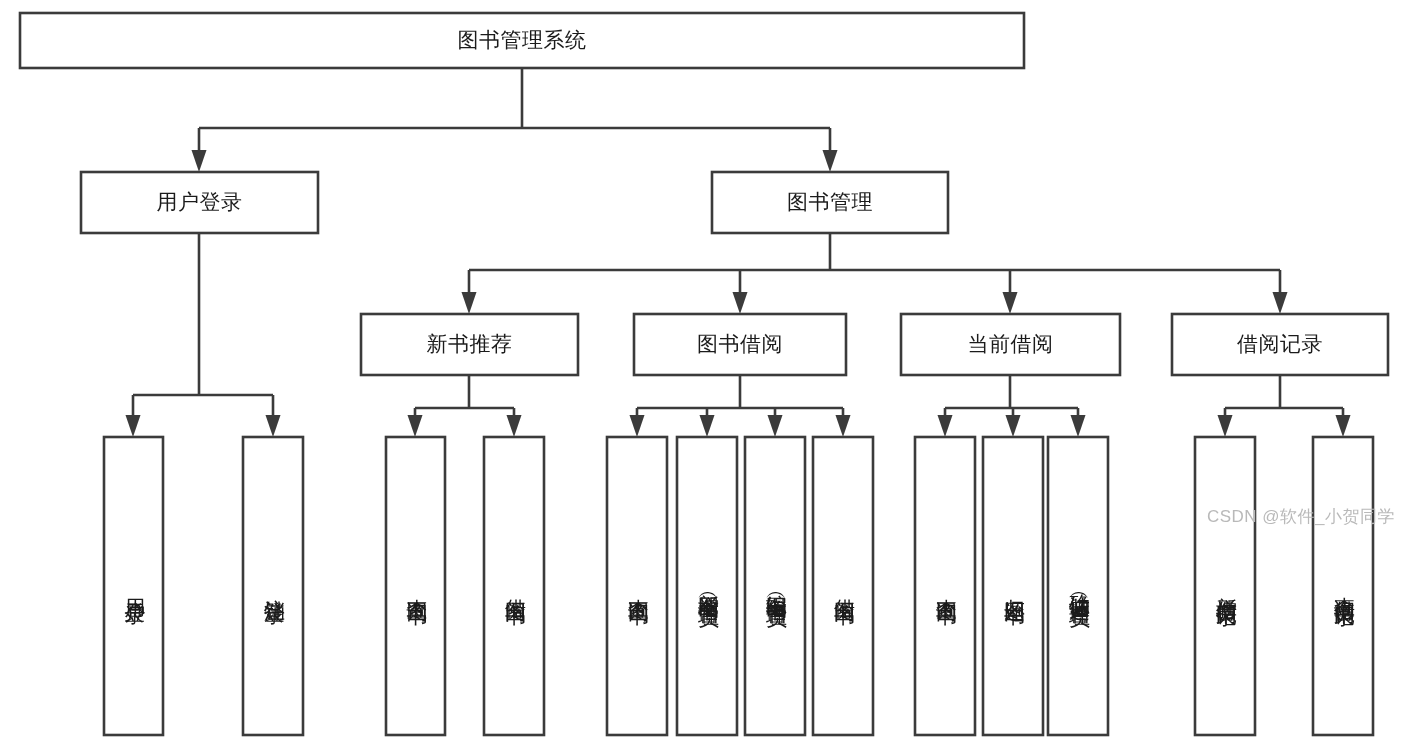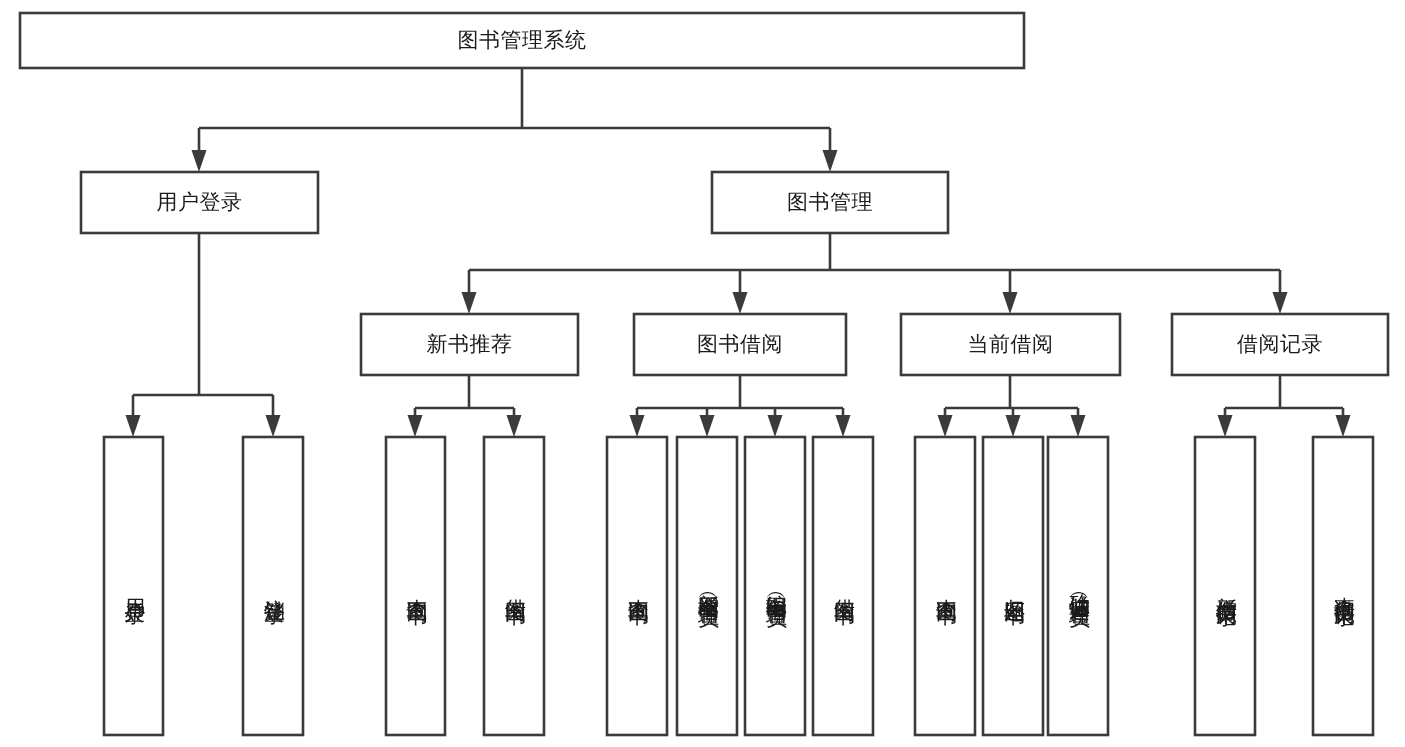--- a/index.html
+++ b/index.html
@@ -240,14 +240,15 @@
           <rect x="1195" y="437" width="60" height="298" class="node-box"></rect>
           <text x="1225" y="586" class="node-label-vertical">新增借阅记录</text>
         </g>
         <g>
           <rect x="1313" y="437" width="60" height="298" class="node-box"></rect>
           <text x="1343" y="586" class="node-label-vertical">查询借阅记录</text>
         </g>
       </g>
   </svg>
 
+  <div class="watermark">CSDN @软件_小贺同学</div>
 
 </div>
 
 </body></html>

